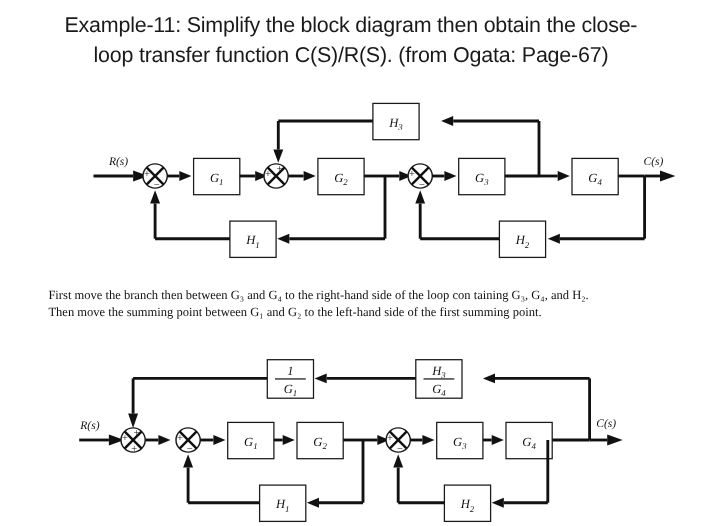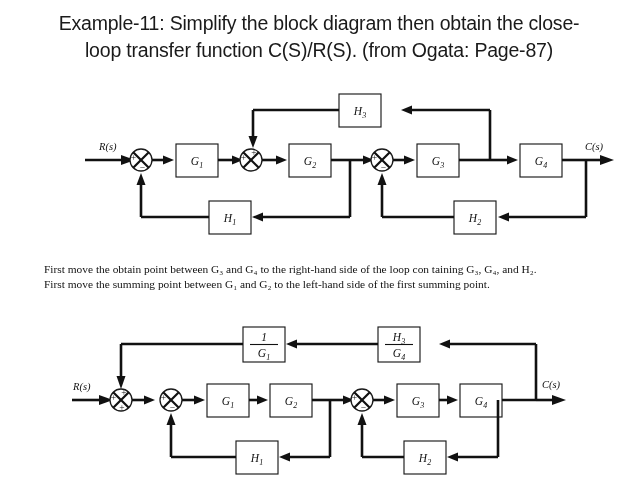--- a/index.html
+++ b/index.html
@@ -68,21 +68,21 @@
   }
   .fracline{stroke:#111111;stroke-width:1.1;}
 </style>
 </head>
 <body>
 
 <div id="slide">
 
   <div class="title">
     <span class="title-line">Example-11: Simplify the block diagram then obtain the close-</span>
-    <span class="title-line">loop transfer function C(S)/R(S). (from Ogata: Page-87)</span>
+    <span class="title-line">loop transfer function C(S)/R(S). (from Ogata: Page-67)</span>
   </div>
 
   <div class="diagram" style="top:88px;">
     <svg width="638" height="152" viewBox="0 0 638 152">
 
       <line class="wire" x1="85" y1="72" x2="121" y2="72"></line>
       <polygon class="dot" points="121,67 135,72 121,77"></polygon>
 
       <g>
         <circle class="sumcirc" cx="141" cy="72" r="11"></circle>
@@ -185,22 +185,22 @@
       <line class="wire" x1="454" y1="129" x2="382" y2="129"></line>
       <line class="wire" x1="382" y1="129" x2="382" y2="97"></line>
       <polygon class="dot" points="377.5,97 382,85 386.5,97"></polygon>
 
       <text class="io" x="99" y="62">R(s)</text>
       <text class="io" x="585" y="62">C(s)</text>
     </svg>
   </div>
 
   <div class="instructions">
-    <span class="ln">First move the obtain point between G₃ and G₄ to the right-hand side of the loop con taining G₃, G₄, and H₂.</span>
-    <span class="ln">First move the summing point between G₁ and G₂ to the left-hand side of the first summing point.</span>
+    <span class="ln">First move the branch then between G₃ and G₄ to the right-hand side of the loop con taining G₃, G₄, and H₂.</span>
+    <span class="ln">Then move the summing point between G₁ and G₂ to the left-hand side of the first summing point.</span>
   </div>
 
   <div class="diagram" style="top:320px;">
     <svg width="638" height="158" viewBox="0 0 638 158">
 
       <line class="wire" x1="72" y1="80" x2="99" y2="80"></line>
       <polygon class="dot" points="99,75 113,80 99,85"></polygon>
 
       <g>
         <circle class="sumcirc" cx="121" cy="80" r="11"></circle>

